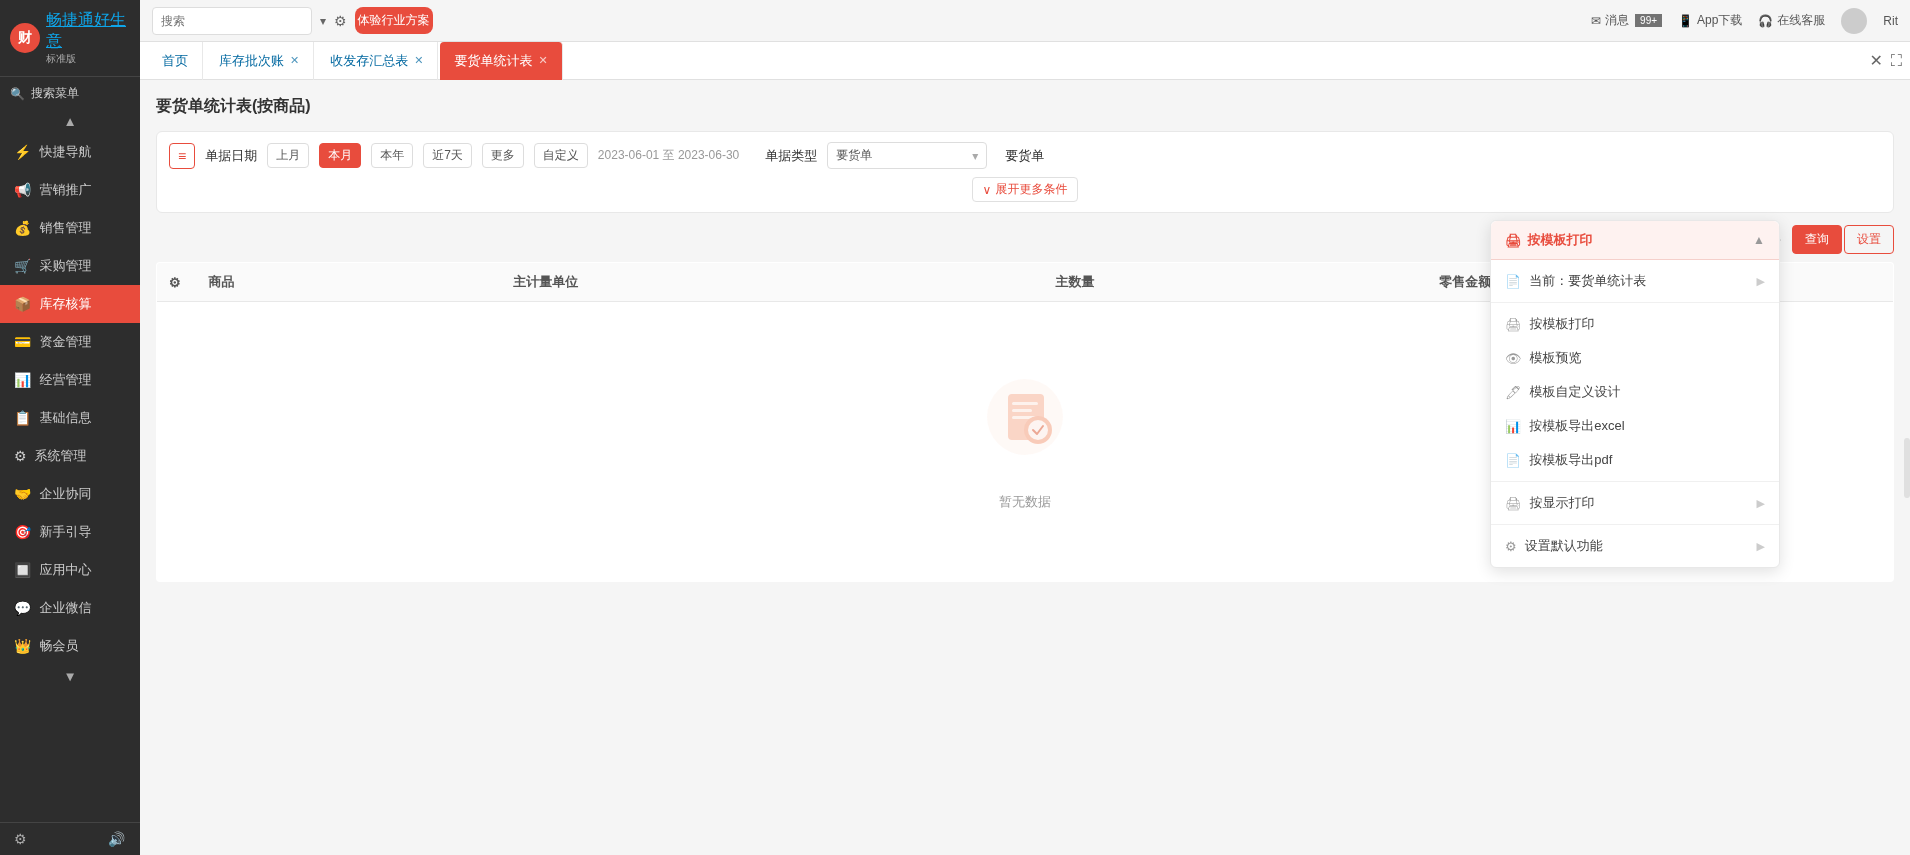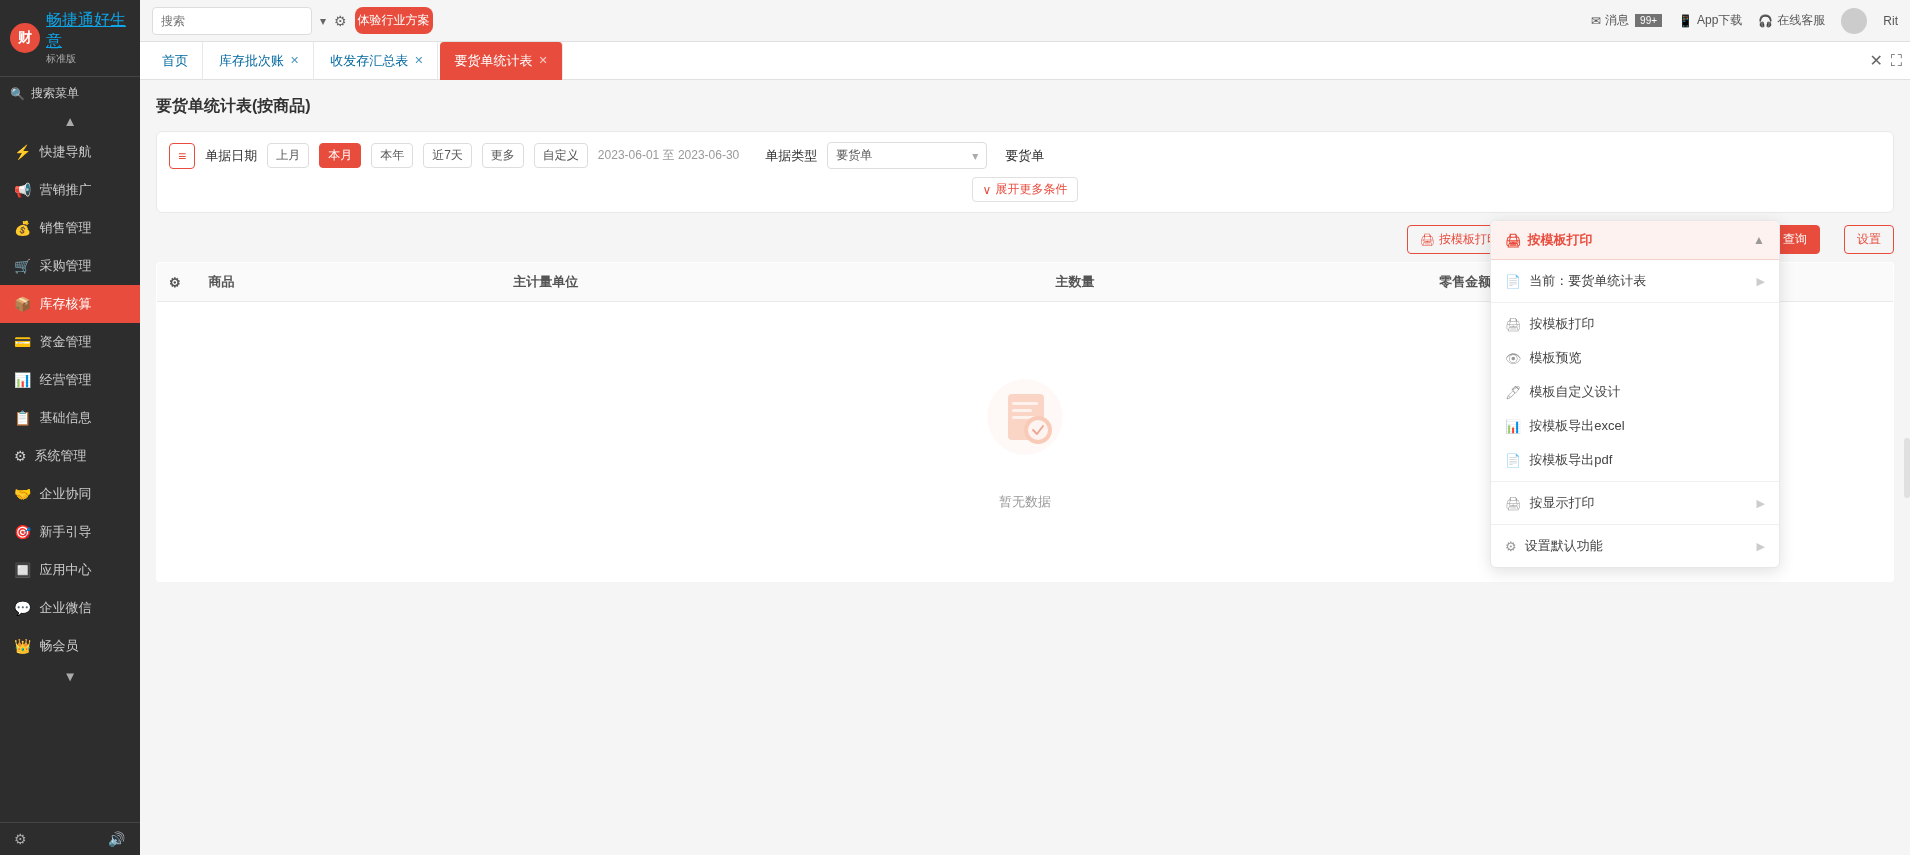--- a/index.html
+++ b/index.html
@@ -137,21 +137,21 @@
       display: flex; align-items: center; gap: 4px; background: white;
       min-width: 160px; cursor: pointer;
     }
     .expand-row {
       display: flex; justify-content: center; margin-top: 8px;
     }
 
     
     .action-bar {
       display: flex; align-items: center; justify-content: flex-end;
-      margin-bottom: 8px; gap: 24px;
+      margin-bottom: 8px; gap: 2px;
     }
     .action-btn {
       background: none; border: 1px solid #ddd; border-radius: 4px;
       padding: 5px 12px; font-size: 12px; color: #555; cursor: pointer;
       display: flex; align-items: center; gap: 4px;
     }
     .action-btn.primary { background: #e84c3d; color: white; border-color: #e84c3d; }
     .action-btn.outline-red { border-color: #e84c3d; color: #e84c3d; }
     .more-btn { background: none; border: none; color: #666; cursor: pointer; font-size: 16px; }
 

